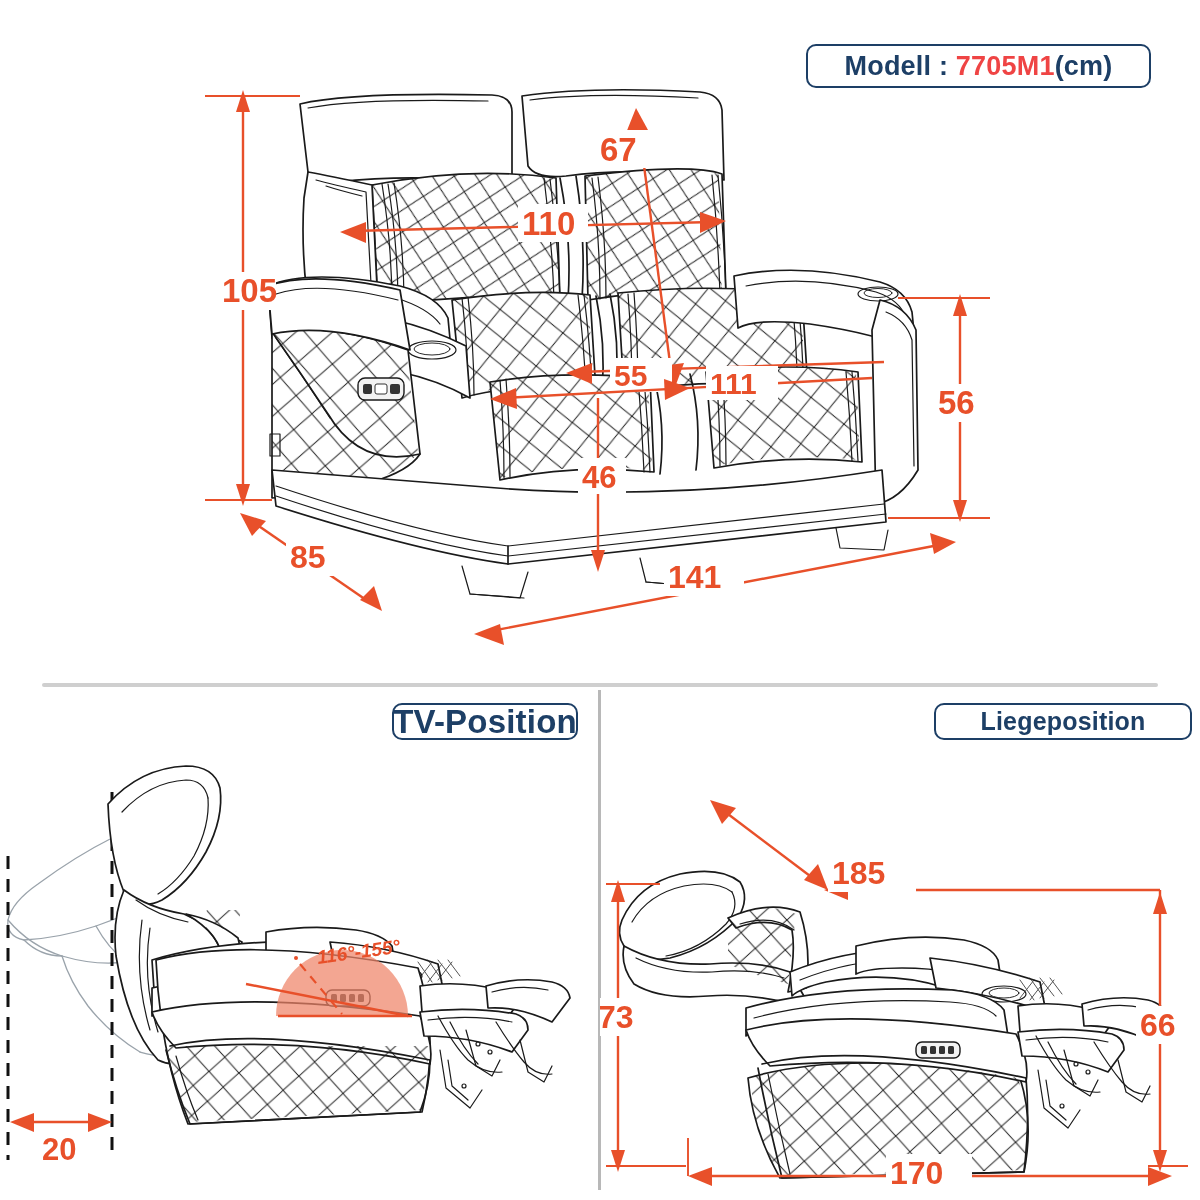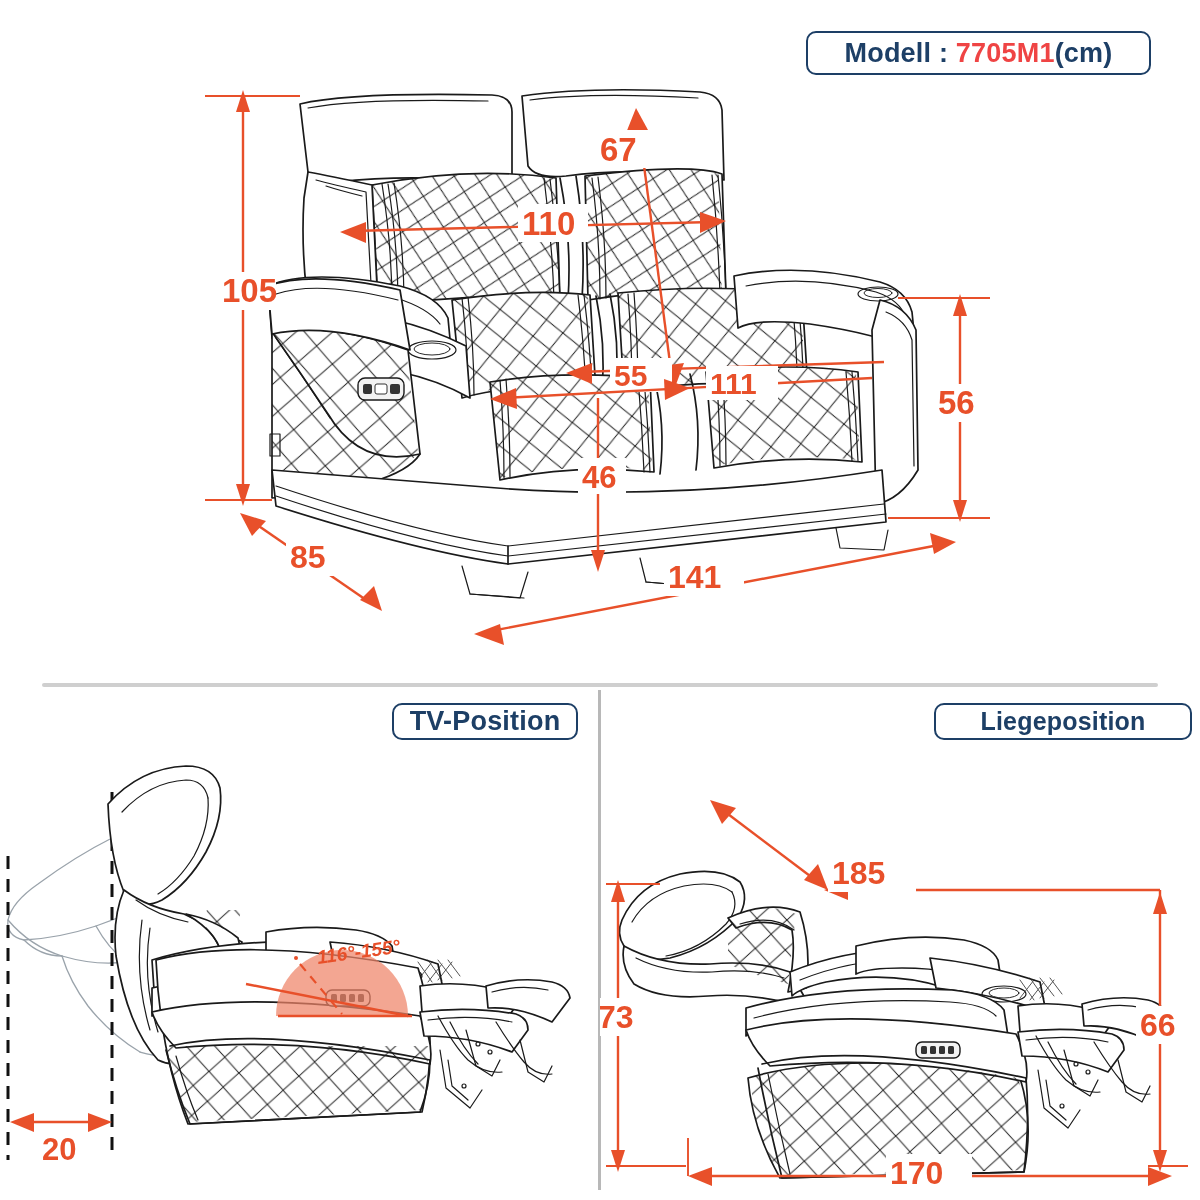--- a/index.html
+++ b/index.html
@@ -11,23 +11,23 @@
     border:2px solid #1d3f66;
     border-radius:10px;
     background:#fff;
     color:#1d3f66;
     font-weight:bold;
     letter-spacing:.2px;
     display:flex;align-items:center;justify-content:center;
     box-sizing:border-box;
     white-space:nowrap;
   }
-  #model-badge{left:806px;top:31px;width:345px;height:44px;font-size:27px;padding:0 8px;}
+  #model-badge{left:806px;top:44px;width:345px;height:44px;font-size:27px;padding:0 8px;}
   #model-badge .mnum{color:#ef4444;}
-  #tv-badge{left:392px;top:703px;width:186px;height:37px;font-size:27px;}
+  #tv-badge{left:392px;top:703px;width:186px;height:37px;font-size:33px;}
   #lie-badge{left:934px;top:703px;width:258px;height:37px;font-size:25px;}
 
   .hdiv{position:absolute;left:42px;top:683px;width:1116px;height:4px;background:#cfcfcf;border-radius:2px;}
   .vdiv{position:absolute;left:598px;top:690px;width:3px;height:500px;background:#b8b8b8;}
 
   svg{position:absolute;left:0;top:0;}
   .ln{fill:none;stroke:#1a1a1a;stroke-width:1.7;stroke-linejoin:round;stroke-linecap:round;}
   .ln2{fill:none;stroke:#1a1a1a;stroke-width:1.2;stroke-linejoin:round;stroke-linecap:round;}
   .thin{fill:none;stroke:#2a2a2a;stroke-width:1;stroke-linecap:round;}
   .quilt{fill:none;stroke:#1a1a1a;stroke-width:1.05;}

